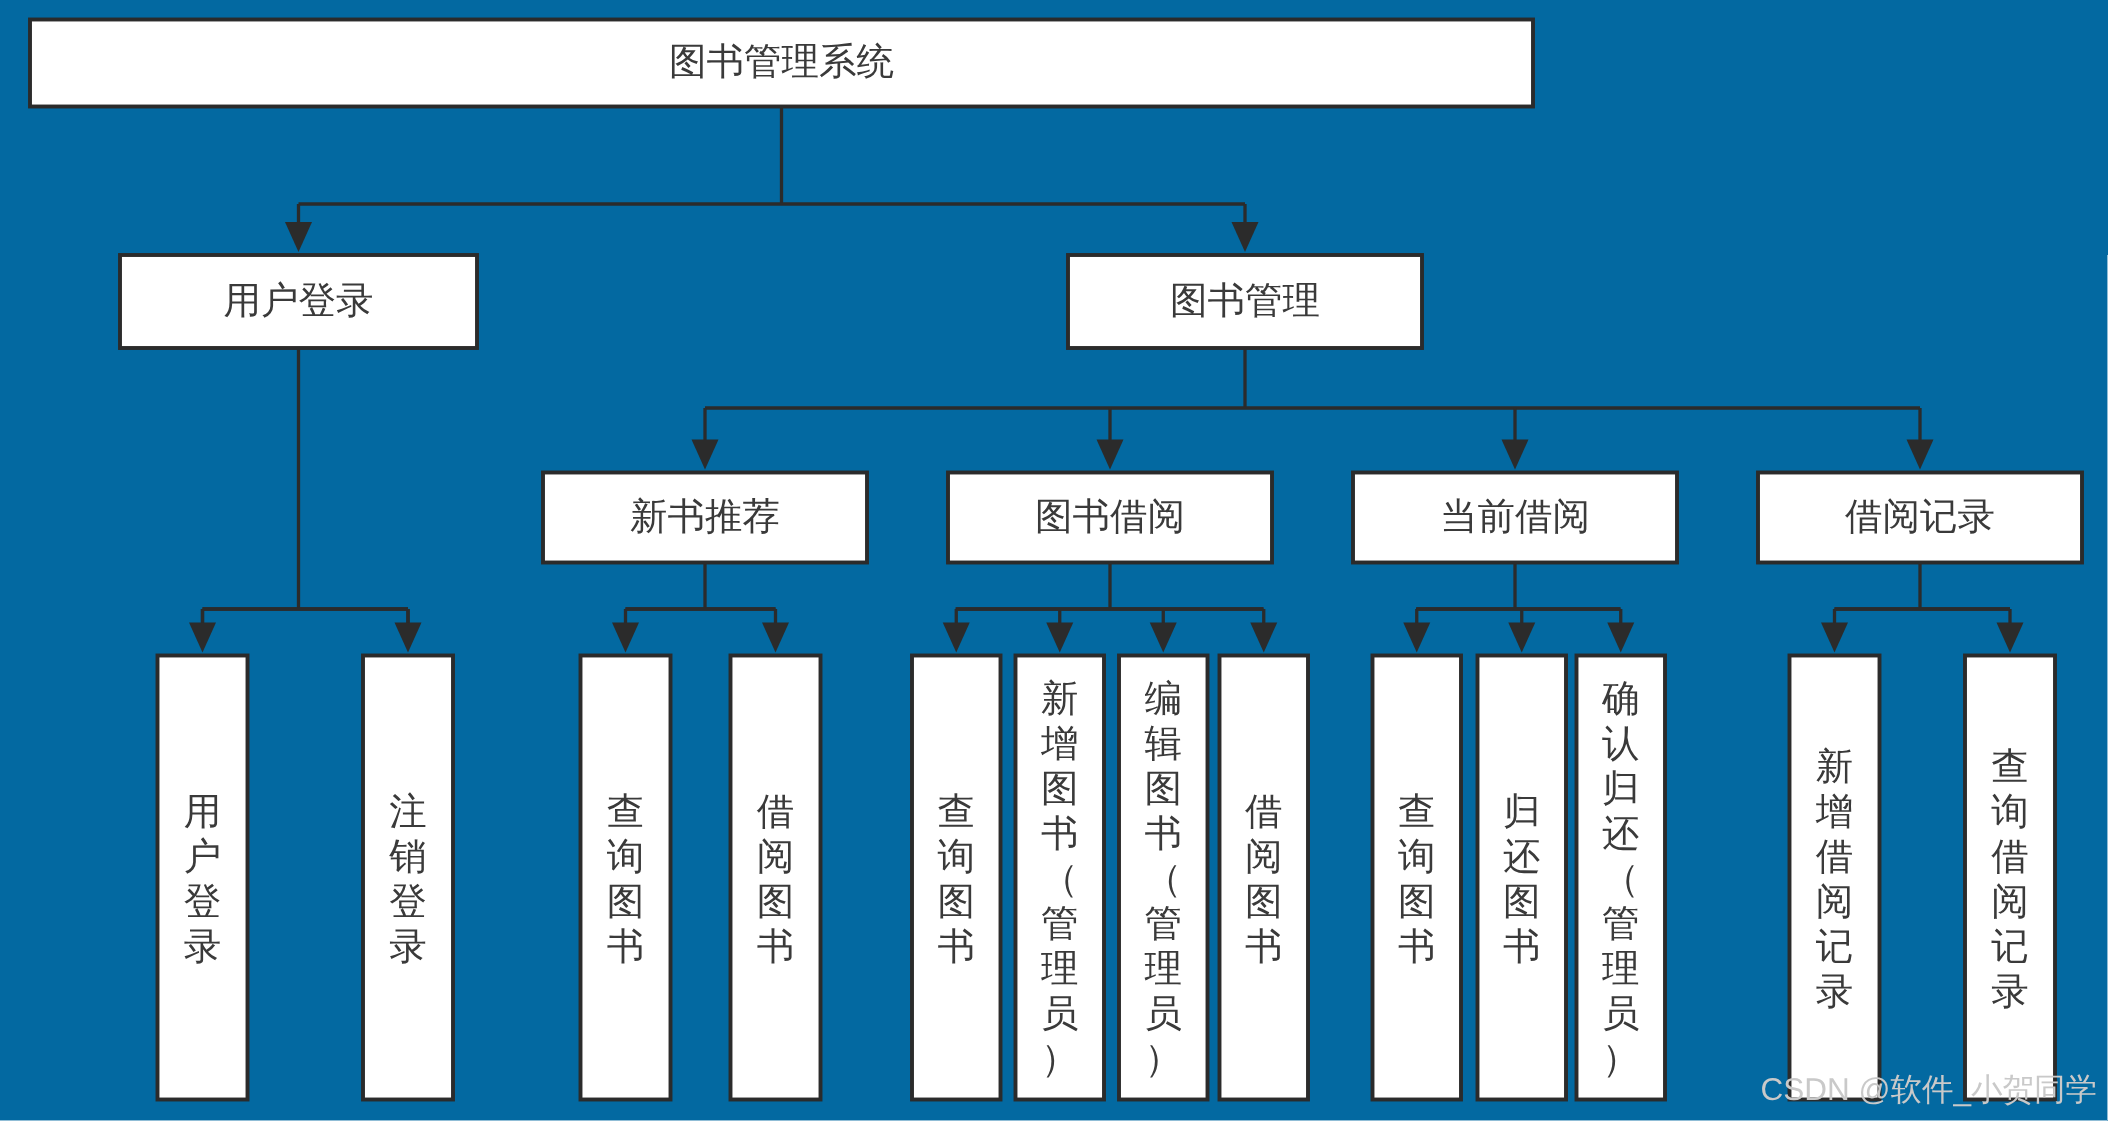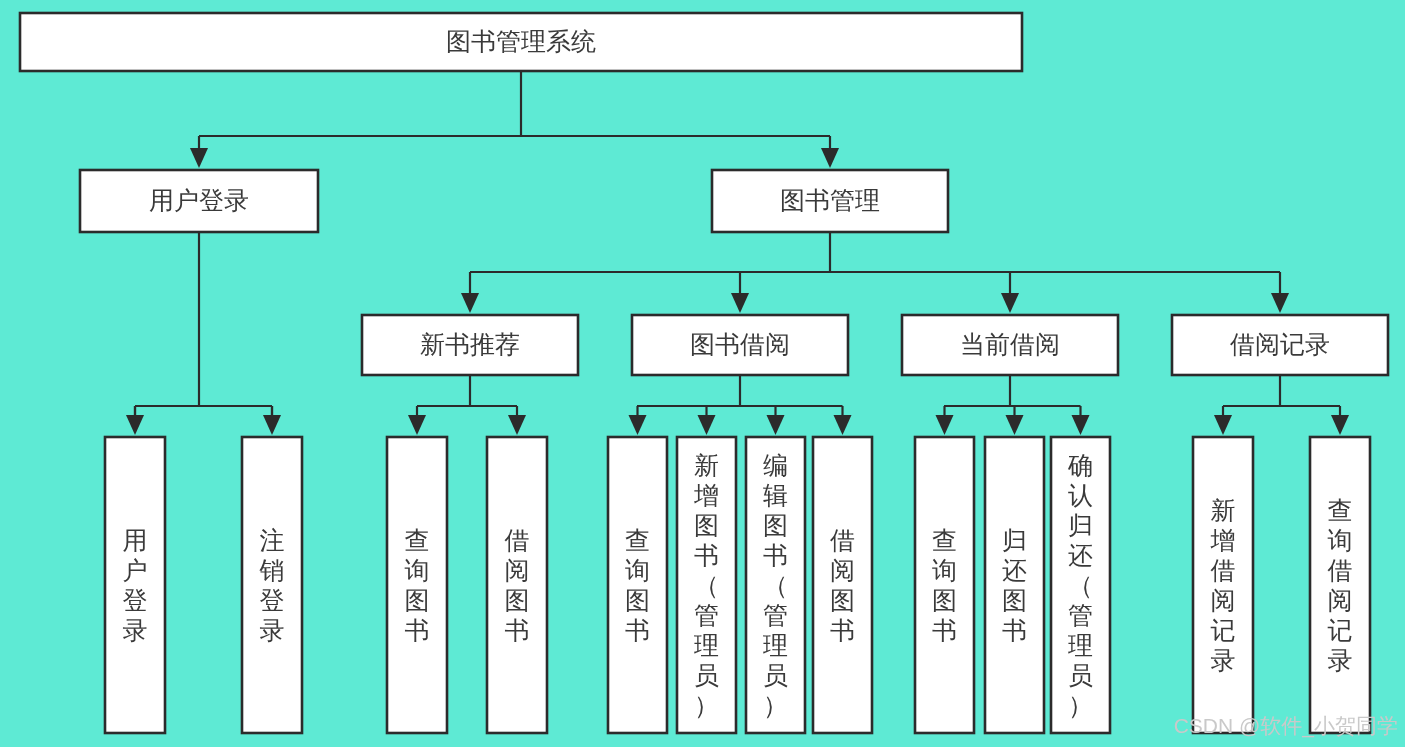--- a/index.html
+++ b/index.html
@@ -11,21 +11,21 @@
   body {
     width: 1405px;
     height: 747px;
     font-family: "Liberation Sans", "DejaVu Sans", sans-serif;
     overflow: hidden;
   }
   #diagram-root {
     position: relative;
     width: 1405px;
     height: 747px;
-    background: #5eead4;
+    background: #0369a1;
   }
   svg#chart-svg {
     position: absolute;
     left: 0;
     top: 0;
     width: 1405px;
     height: 747px;
     display: block;
   }
   .node-box {

